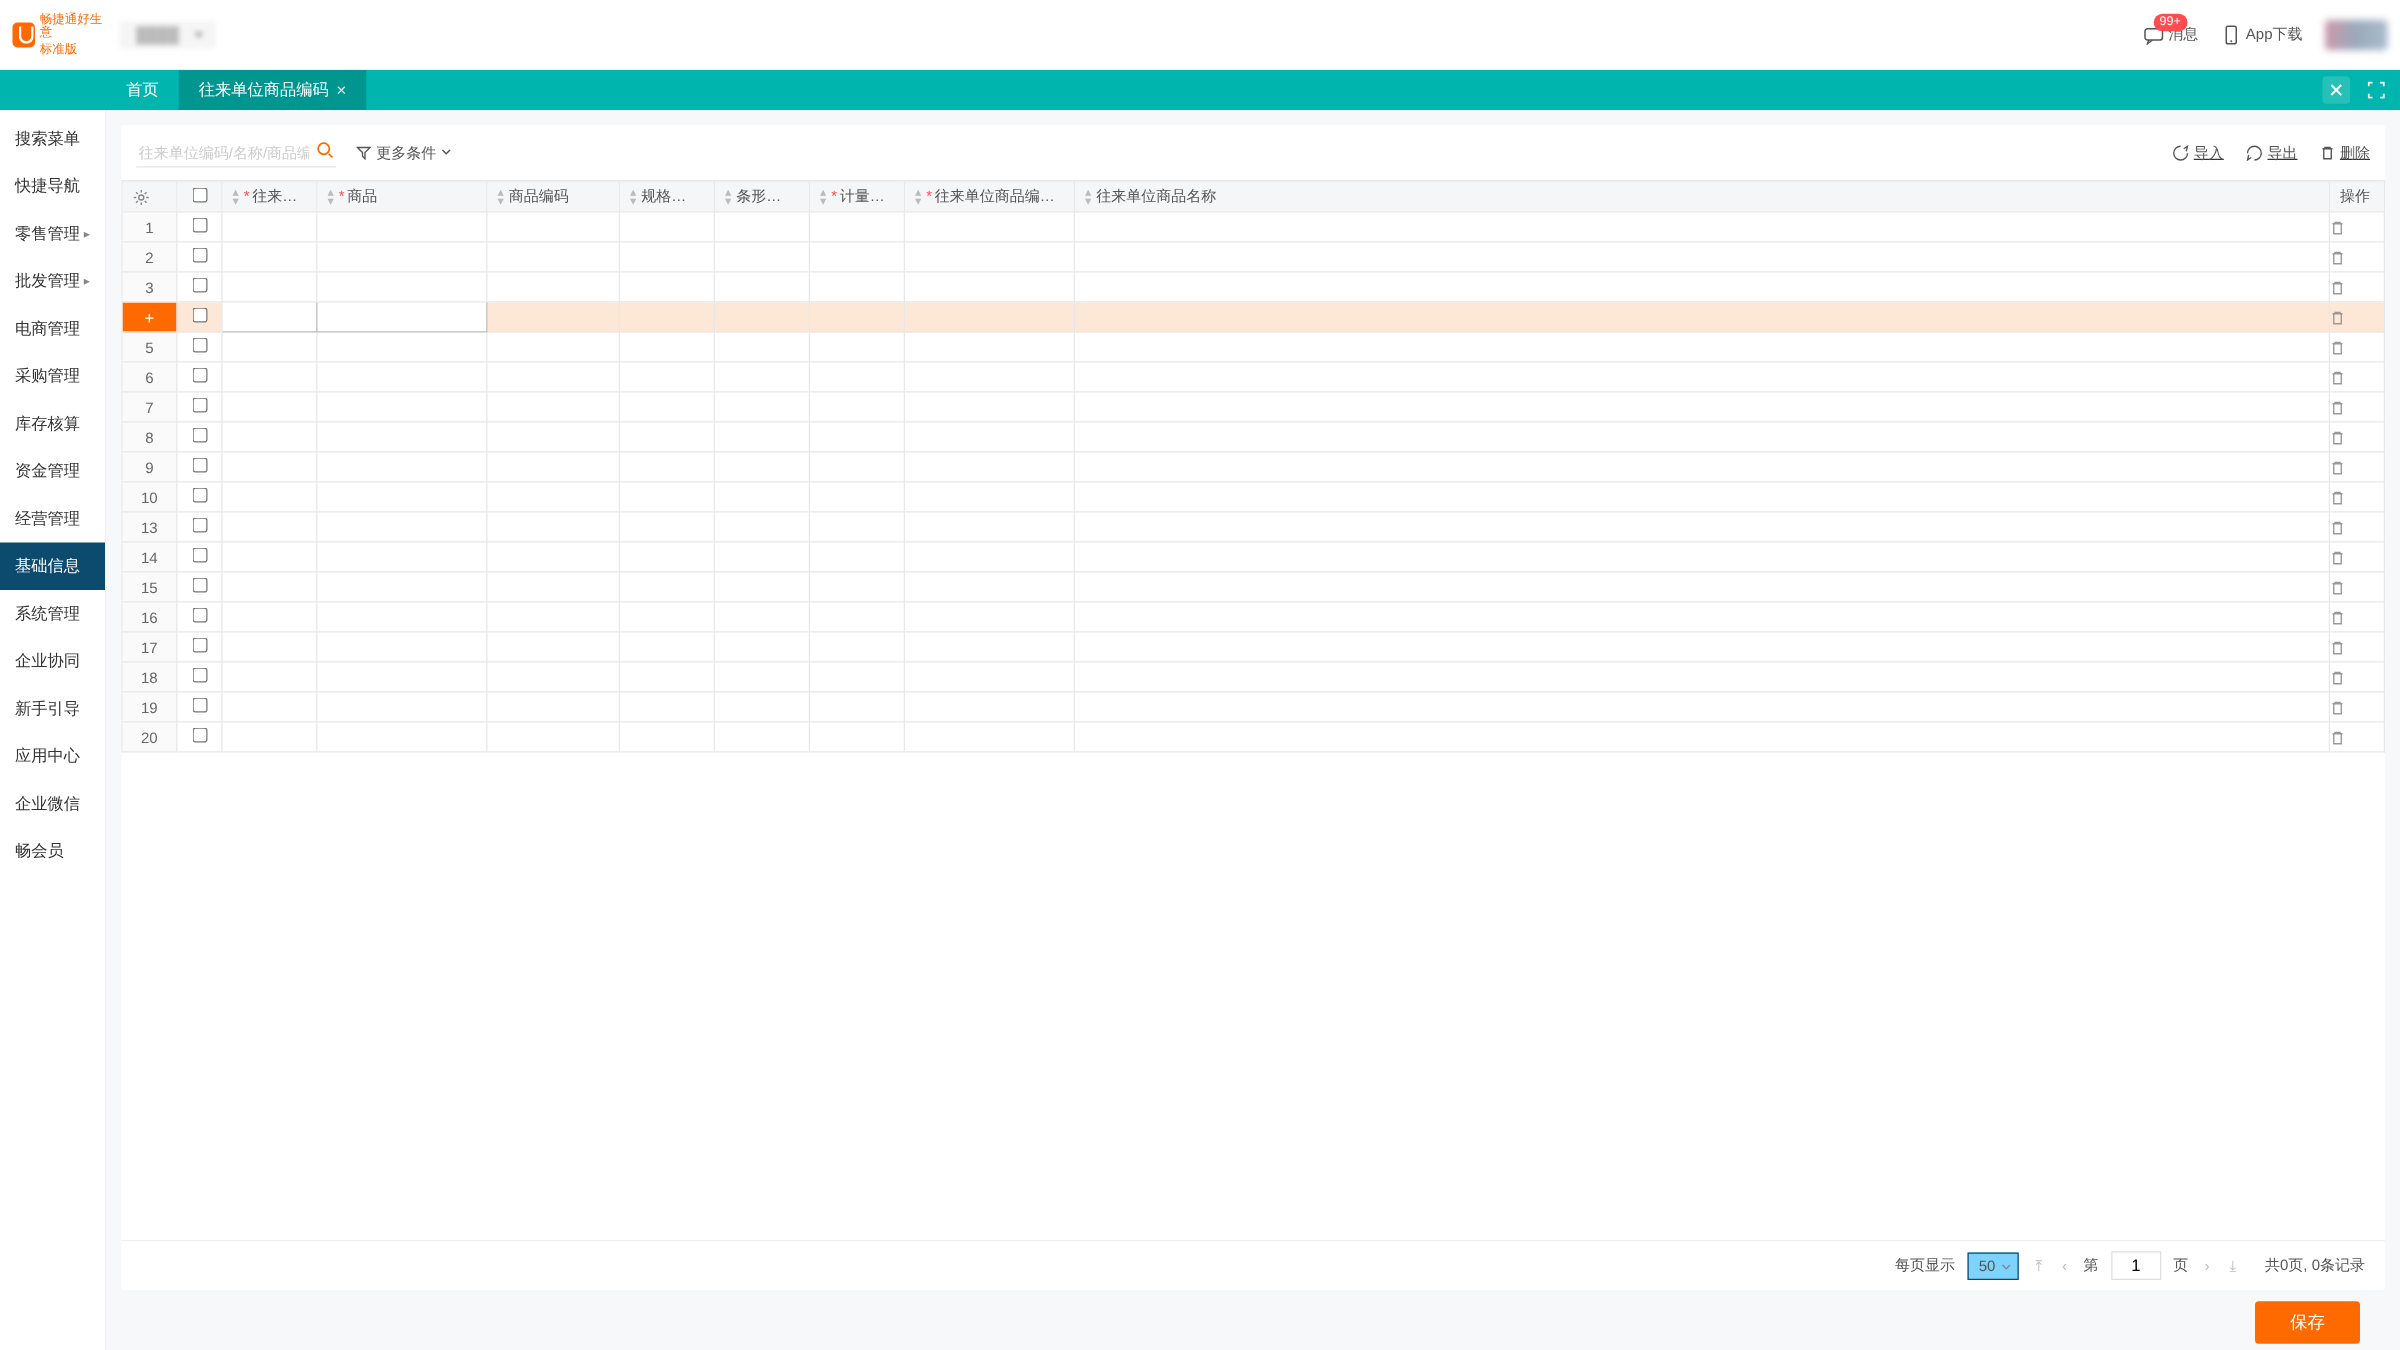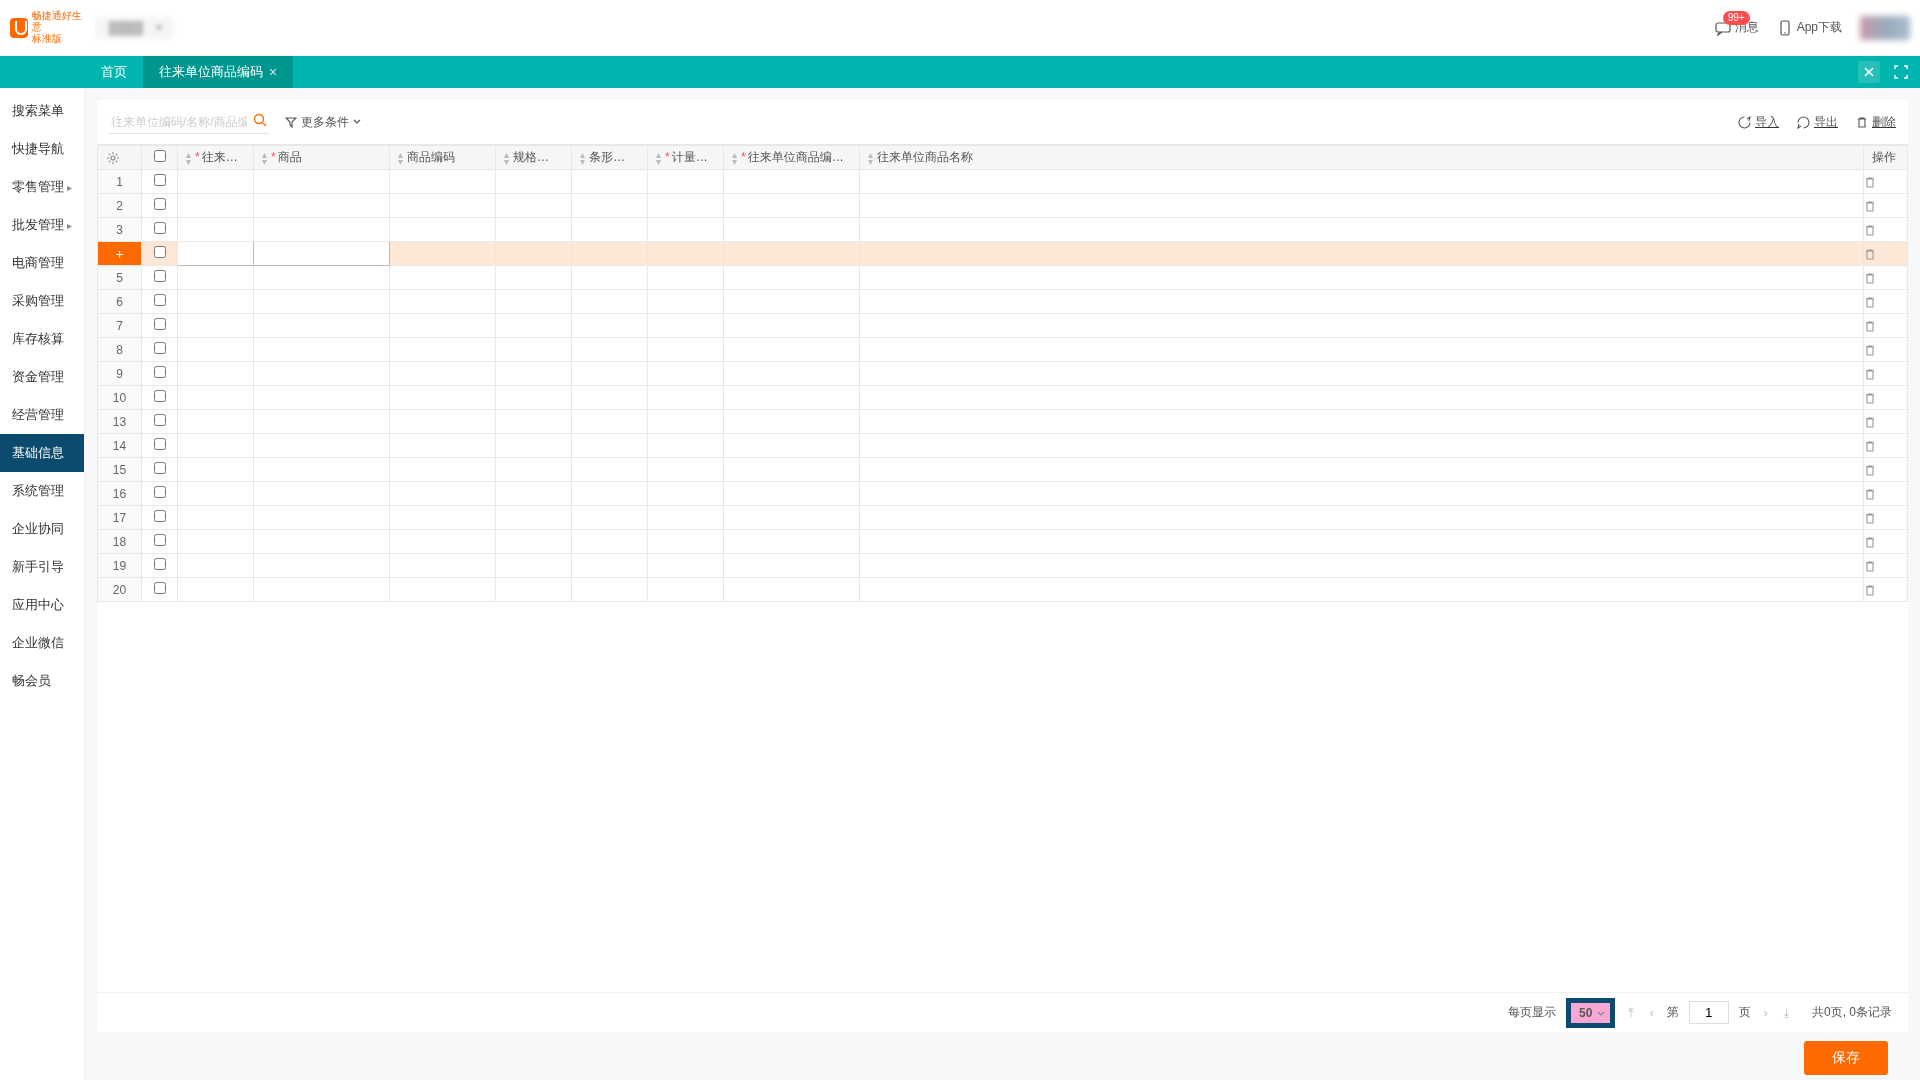--- a/index.html
+++ b/index.html
@@ -74,21 +74,21 @@
 .col-code { width: 106px; }
 .col-spec { width: 76px; }
 .col-bar { width: 76px; }
 .col-unit { width: 76px; }
 .col-pcode { width: 136px; }
 .col-pname { width: auto; }
 .col-op { width: 44px; }
 
 
 .pager { height: 40px; display: flex; align-items: center; justify-content: flex-end; padding: 0 16px; gap: 10px; color: #555; border-top: 1px solid #f0f0f0; }
-.pg-select { border: 5px solid #0c4a6e; padding: 3px 18px 3px 8px; background: #f9a8d4; position: relative; font-weight: bold; }
+.pg-select { border: 1px solid #0c4a6e; padding: 3px 18px 3px 8px; background: #7dd3fc; position: relative; }
 .pg-nav { color: #bbb; cursor: pointer; padding: 0 3px; }
 .pg-input { width: 40px; border: 1px solid #ddd; text-align: center; padding: 3px; }
 
 
 .footer { height: 52px; display: flex; align-items: center; justify-content: flex-end; padding: 0 20px; }
 .save-btn { background: #ff6a00; color: #fff; border: none; padding: 8px 28px; font-size: 14px; border-radius: 3px; cursor: pointer; }
 
 svg { display: block; }
 </style>
 </head>

